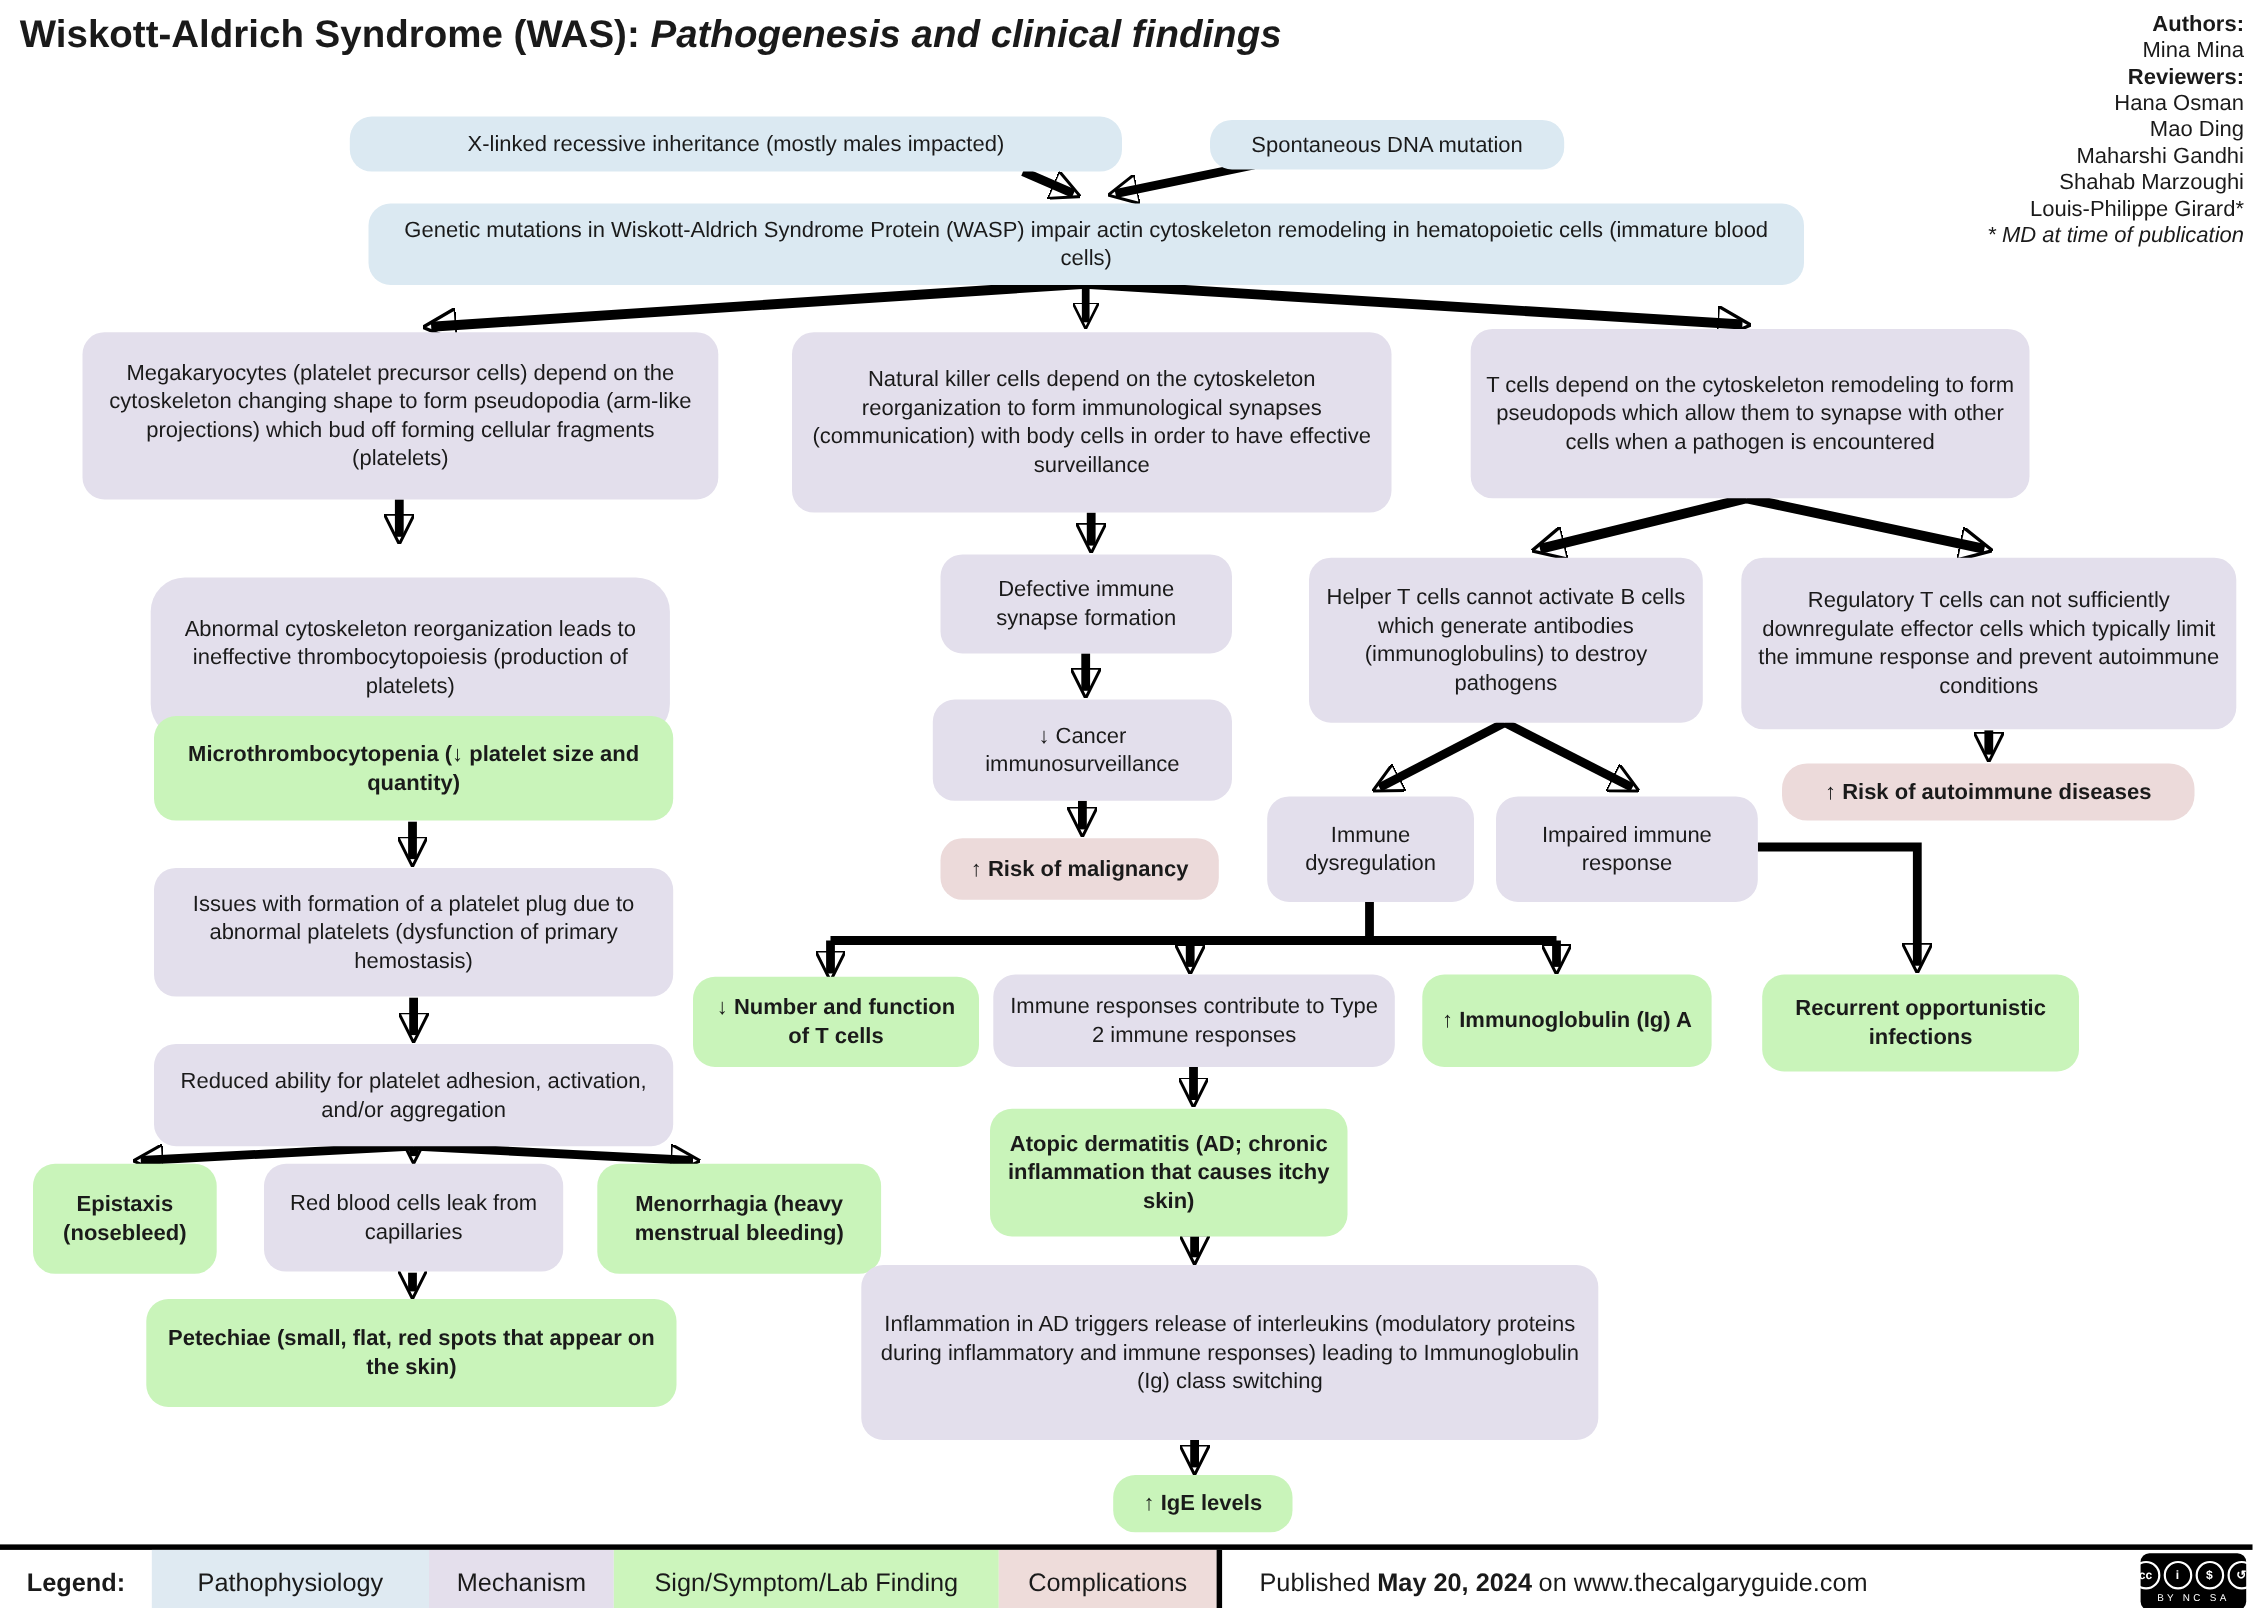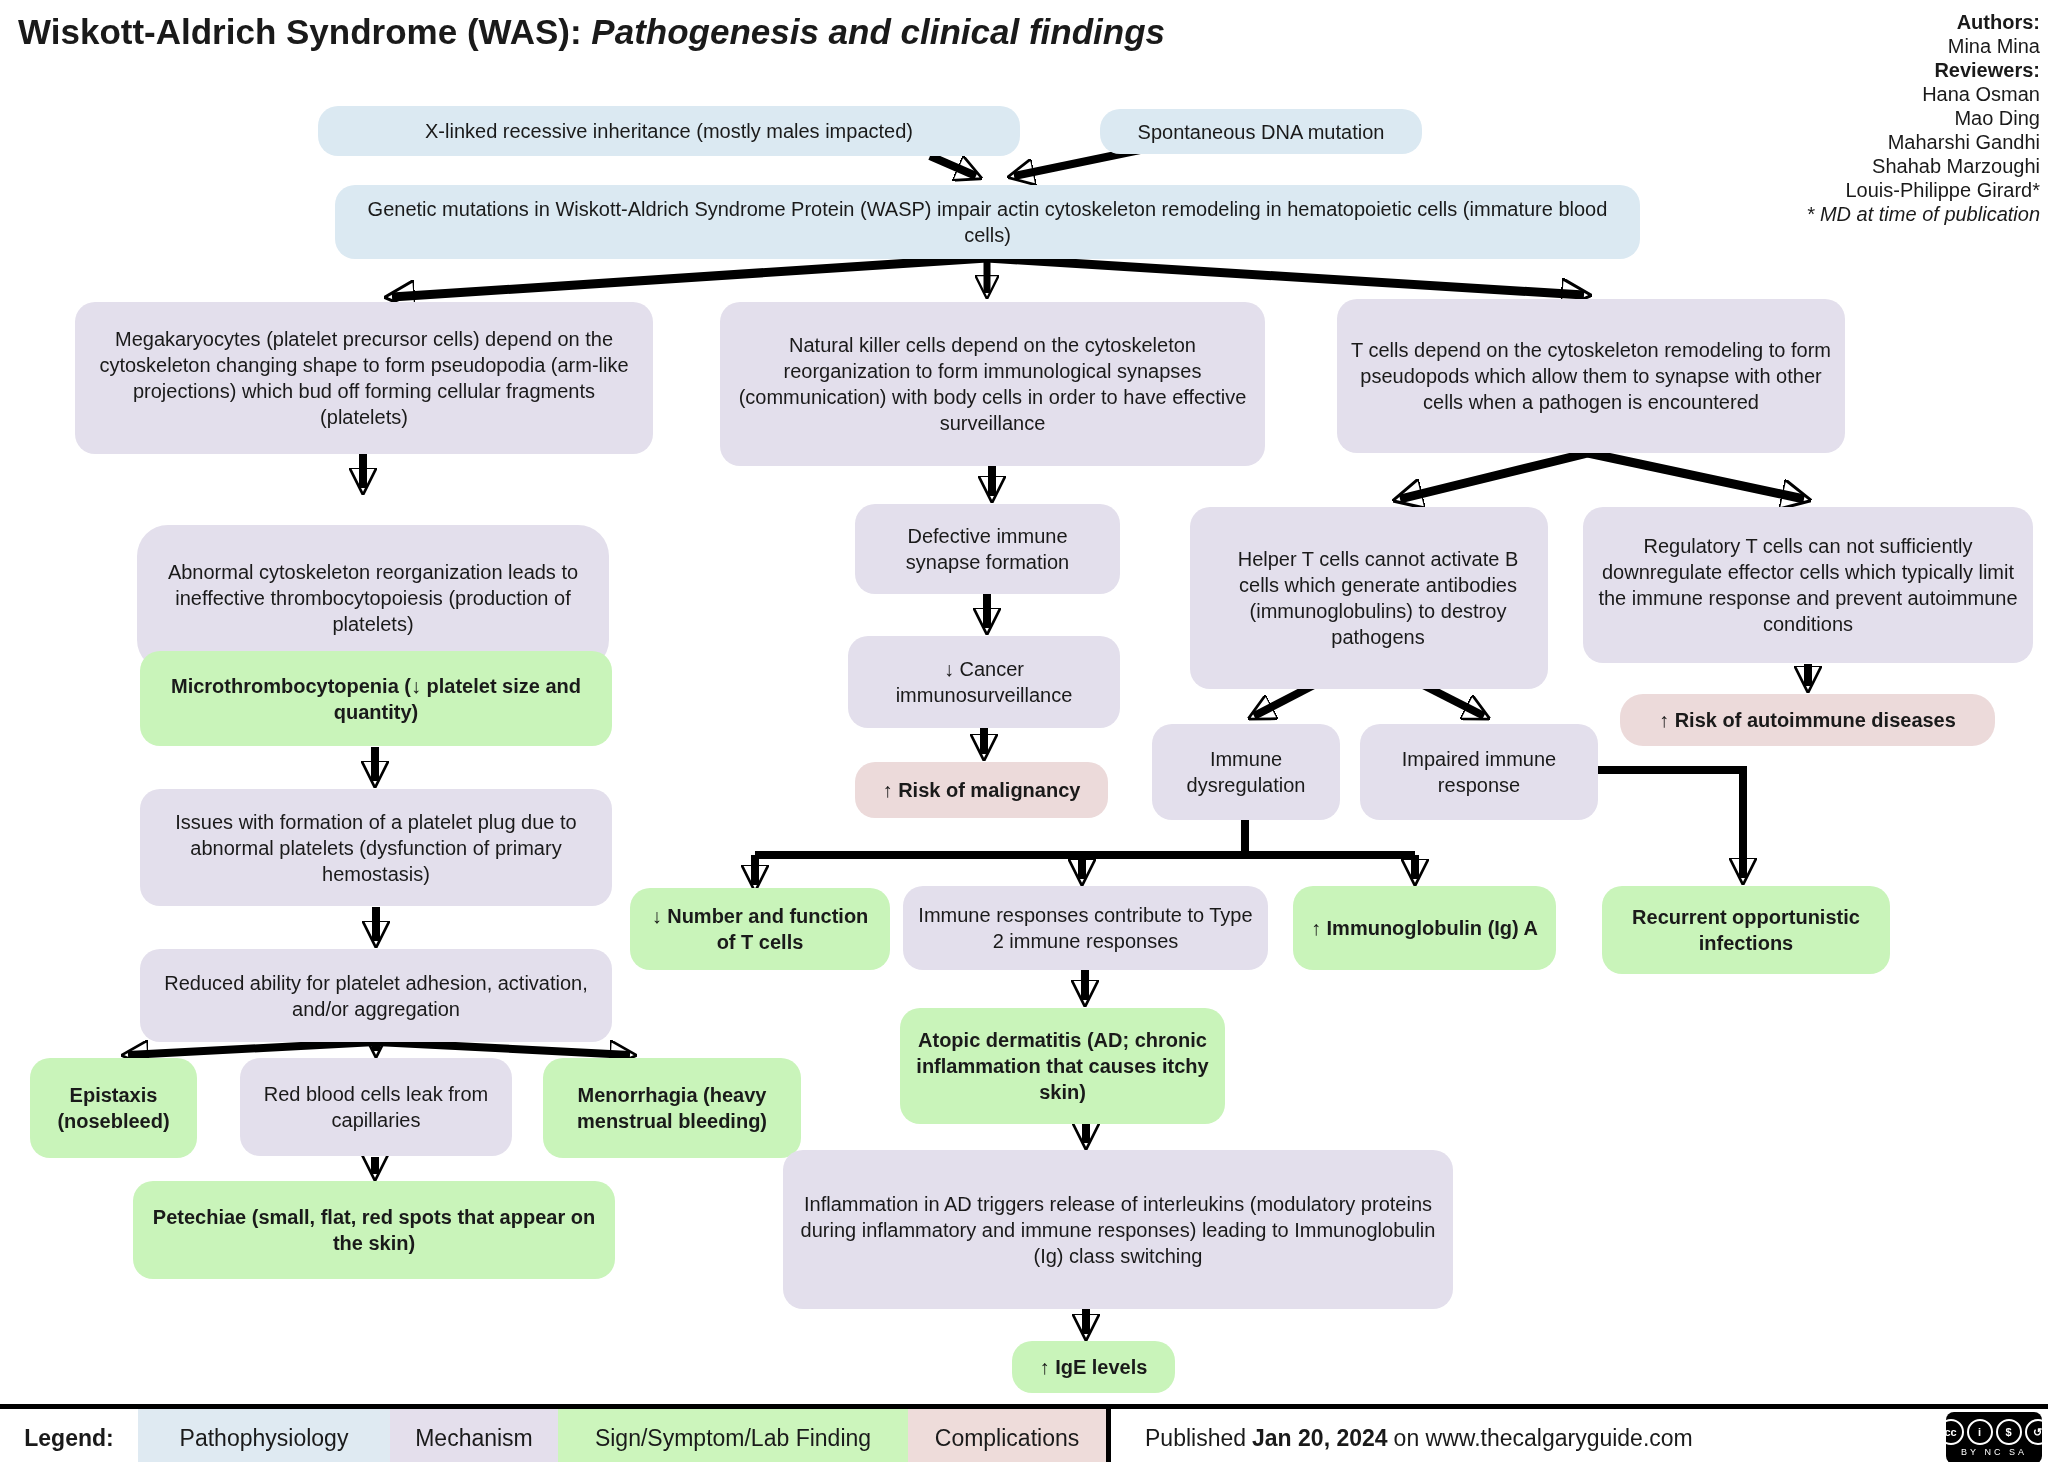--- a/index.html
+++ b/index.html
@@ -133,21 +133,21 @@
   <div class="node mech" style="left:240px;top:1058px;width:272px;height:98px;">Red blood cells leak from capillaries</div>
   <div class="node sign" style="left:543px;top:1058px;width:258px;height:100px;">Menorrhagia (heavy menstrual bleeding)</div>
   <div class="node sign" style="left:133px;top:1181px;width:482px;height:98px;">Petechiae (small, flat, red spots that appear on the skin)</div>
 
   <div class="node mech" style="left:720px;top:302px;width:545px;height:164px;">Natural killer cells depend on the cytoskeleton reorganization to form immunological synapses (communication) with body cells in order to have effective surveillance</div>
   <div class="node mech" style="left:855px;top:504px;width:265px;height:90px;">Defective immune synapse formation</div>
   <div class="node mech" style="left:848px;top:636px;width:272px;height:92px;">↓ Cancer immunosurveillance</div>
   <div class="node comp" style="left:855px;top:762px;width:253px;height:56px;">↑ Risk of malignancy</div>
 
   <div class="node mech" style="left:1337px;top:299px;width:508px;height:154px;">T cells depend on the cytoskeleton remodeling to form pseudopods which allow them to synapse with other cells when a pathogen is encountered</div>
-  <div class="node mech" style="left:1190px;top:507px;width:358px;height:182px;padding-left:32px;">Helper T cells cannot activate B cells which generate antibodies (immunoglobulins) to destroy pathogens</div>
+  <div class="node mech" style="left:1190px;top:507px;width:358px;height:150px;">Helper T cells cannot activate B cells which generate antibodies (immunoglobulins) to destroy pathogens</div>
   <div class="node mech" style="left:1583px;top:507px;width:450px;height:156px;">Regulatory T cells can not sufficiently downregulate effector cells which typically limit the immune response and prevent autoimmune conditions</div>
   <div class="node comp" style="left:1620px;top:694px;width:375px;height:52px;border-radius:23px;">↑ Risk of autoimmune diseases</div>
   <div class="node mech" style="left:1152px;top:724px;width:188px;height:96px;">Immune dysregulation</div>
   <div class="node mech" style="left:1360px;top:724px;width:238px;height:96px;">Impaired immune response</div>
 
   <div class="node sign" style="left:630px;top:888px;width:260px;height:82px;">↓ Number and function of T cells</div>
   <div class="node mech" style="left:903px;top:886px;width:365px;height:84px;">Immune responses contribute to Type 2 immune responses</div>
   <div class="node sign" style="left:1293px;top:886px;width:263px;height:84px;">↑ Immunoglobulin (Ig) A</div>
   <div class="node sign" style="left:1602px;top:886px;width:288px;height:88px;">Recurrent opportunistic infections</div>
   <div class="node sign" style="left:900px;top:1008px;width:325px;height:116px;">Atopic dermatitis (AD; chronic inflammation that causes itchy skin)</div>
@@ -156,21 +156,21 @@
 
   <div class="footer">
     <div class="fcell f-label">Legend:</div>
     <div class="fcell f-patho">Pathophysiology</div>
     <div class="fcell f-mech">Mechanism</div>
     <div class="fcell f-sign">Sign/Symptom/Lab Finding</div>
     <div class="fcell f-comp">Complications</div>
     <div class="f-div"></div>
     <div class="fcell f-pub">
       <span>Published</span>
-      <b>Jan 20, 2024</b>
+      <b>May 20, 2024</b>
       <span>on www.thecalgaryguide.com</span>
     </div>
     <div class="cc-badge">
       <div class="cc-row">
         <div class="cc-circle">cc</div>
         <div class="cc-circle">i</div>
         <div class="cc-circle">$</div>
         <div class="cc-circle">↺</div>
       </div>
       <div class="cc-caption">BY NC SA</div>

